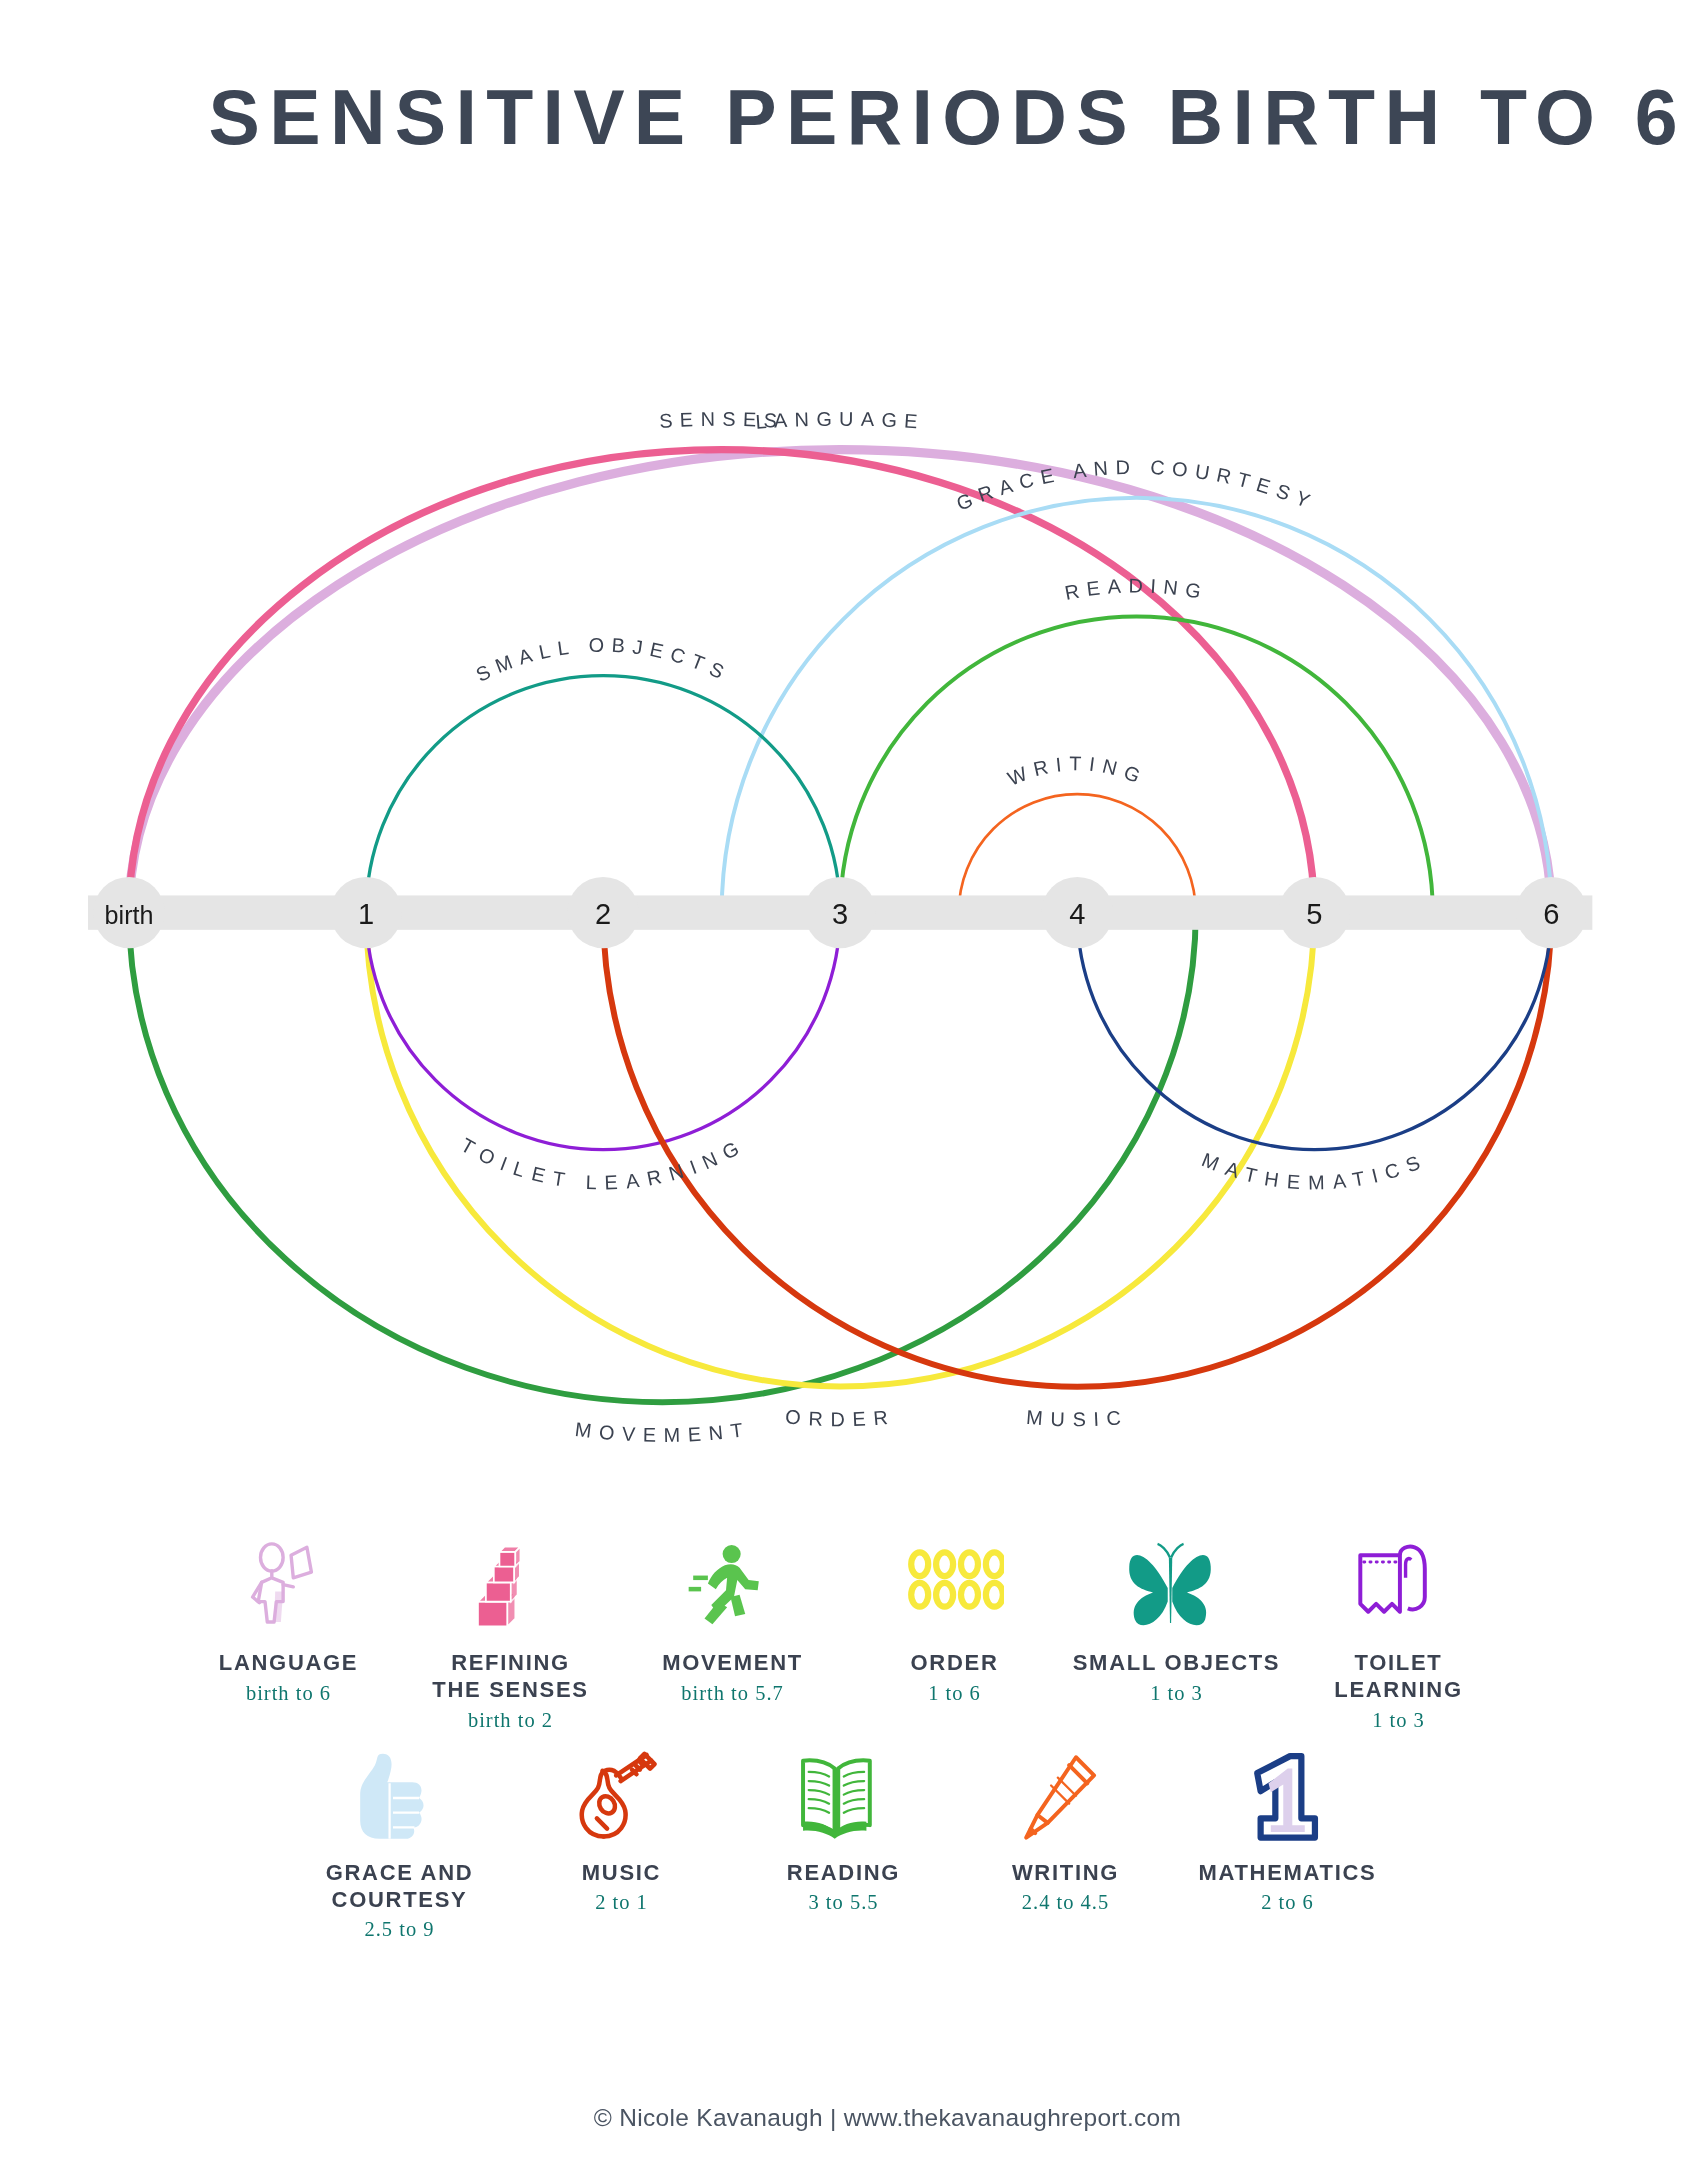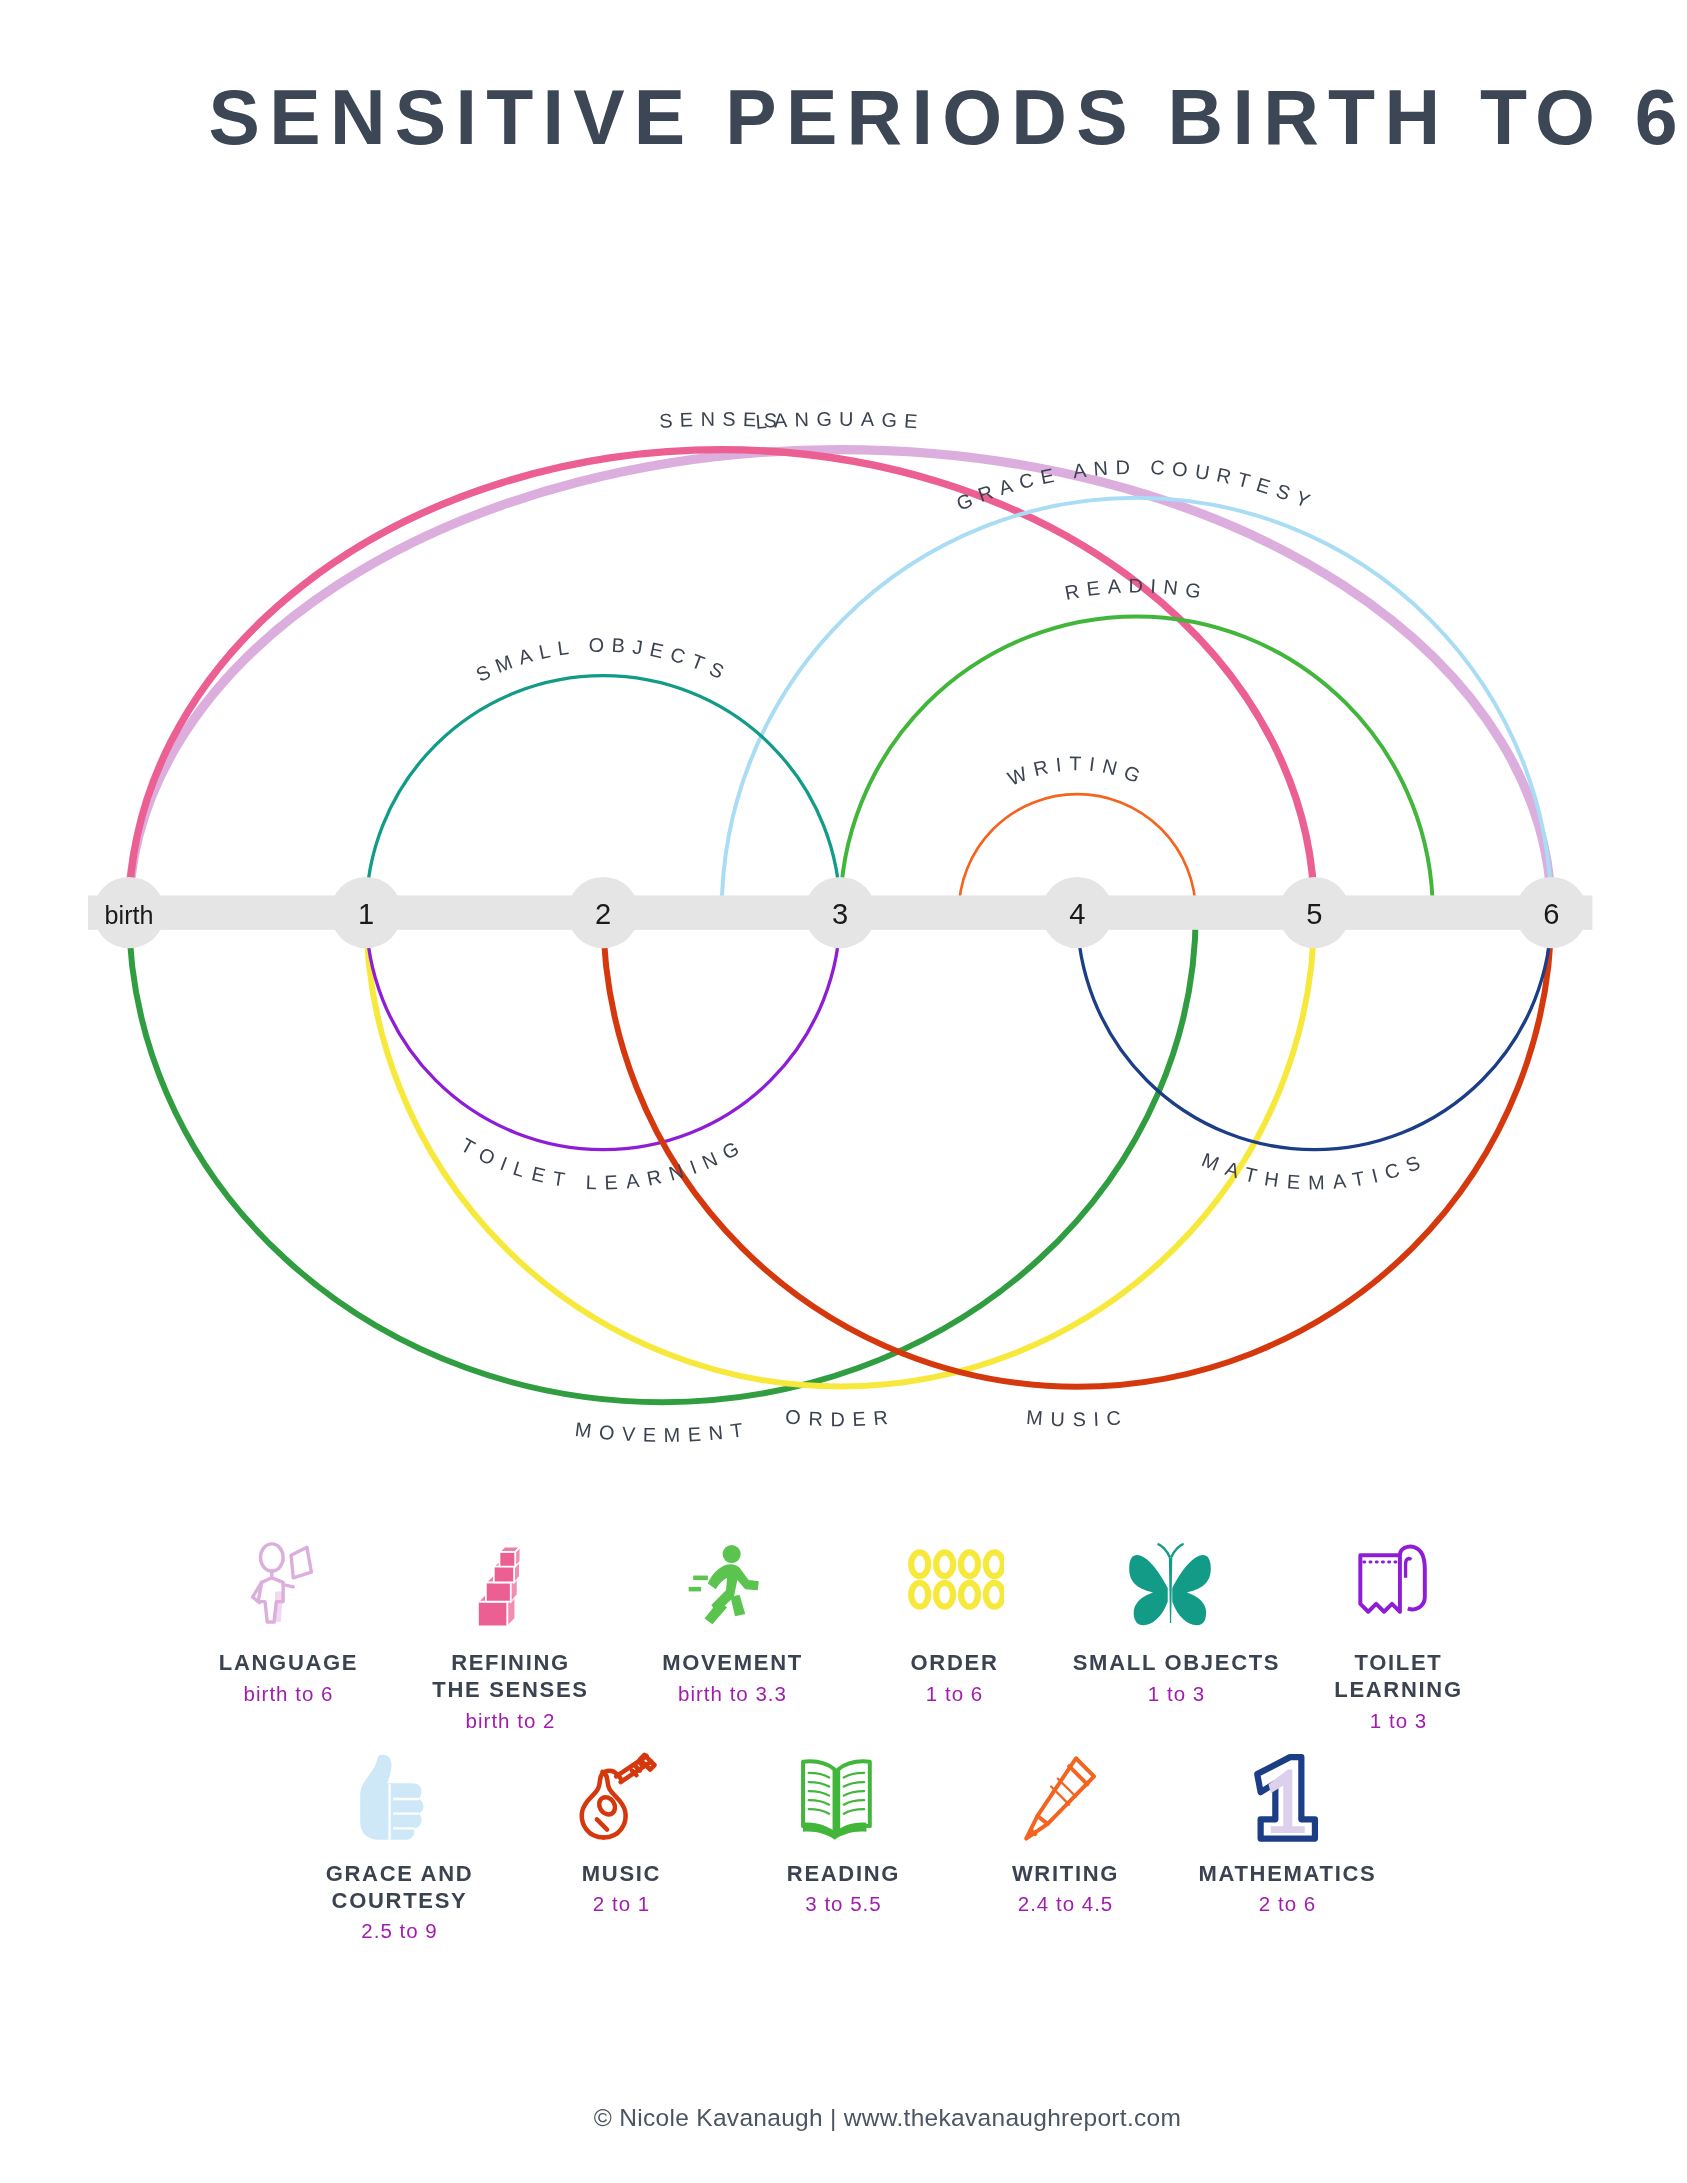--- a/index.html
+++ b/index.html
@@ -71,23 +71,23 @@
     font-weight:700;
     letter-spacing:1.7px;
     color:#3b4250;
     line-height:1.22;
     font-family:"Liberation Sans", sans-serif;
   }
   .legend-range{
     font-size:20.5px;
     font-weight:300;
     letter-spacing:1px;
-    color:#a21caf;
+    color:#0f766e;
     margin-top:4.6px;
-    font-family:Liberation Sans, sans-serif;
+    font-family:Liberation Serif, serif;
   }
 
   
   .footer{
     position:absolute;left:0;top:2104px;width:1687px;
     text-align:center;
     font-size:24.5px;
     font-weight:300;
     letter-spacing:0.3px;
     color:#4b5563;
@@ -212,21 +212,21 @@
         <circle cx="86" cy="20" r="16"></circle>
         <path d="M74 40 C60 46 50 58 44 72 l14 10 c6 -10 12 -16 20 -20 l-2 22 -26 26 10 14 30 -28 6 -30 14 16 22 2 2 -16 -18 -2 -16 -22 c-6 -6 -16 -8 -26 -4 Z"></path>
         <path d="M62 104 l-24 30 14 10 26 -30 Z"></path>
         <path d="M84 96 l8 34 18 -4 -10 -34 Z"></path>
         <path d="M18 58 h26 v8 h-26 Z"></path>
         <path d="M10 78 h22 v8 h-22 Z"></path>
       </g>
             </svg>
           </div>
           <div class="legend-title">MOVEMENT</div>
-          <div class="legend-range">birth to 3.3</div>
+          <div class="legend-range">birth to 5.7</div>
         </div>
         <div class="legend-item">
           <div class="legend-icon">
             <svg width="99" height="106" viewBox="0 0 175 160">
               <g fill="none" stroke="#f7e93c" stroke-width="11">
         <ellipse cx="26" cy="38" rx="15" ry="21"></ellipse>
         <ellipse cx="70" cy="38" rx="15" ry="21"></ellipse>
         <ellipse cx="114" cy="38" rx="15" ry="21"></ellipse>
         <ellipse cx="158" cy="38" rx="15" ry="21"></ellipse>
         <ellipse cx="26" cy="92" rx="15" ry="21"></ellipse>

